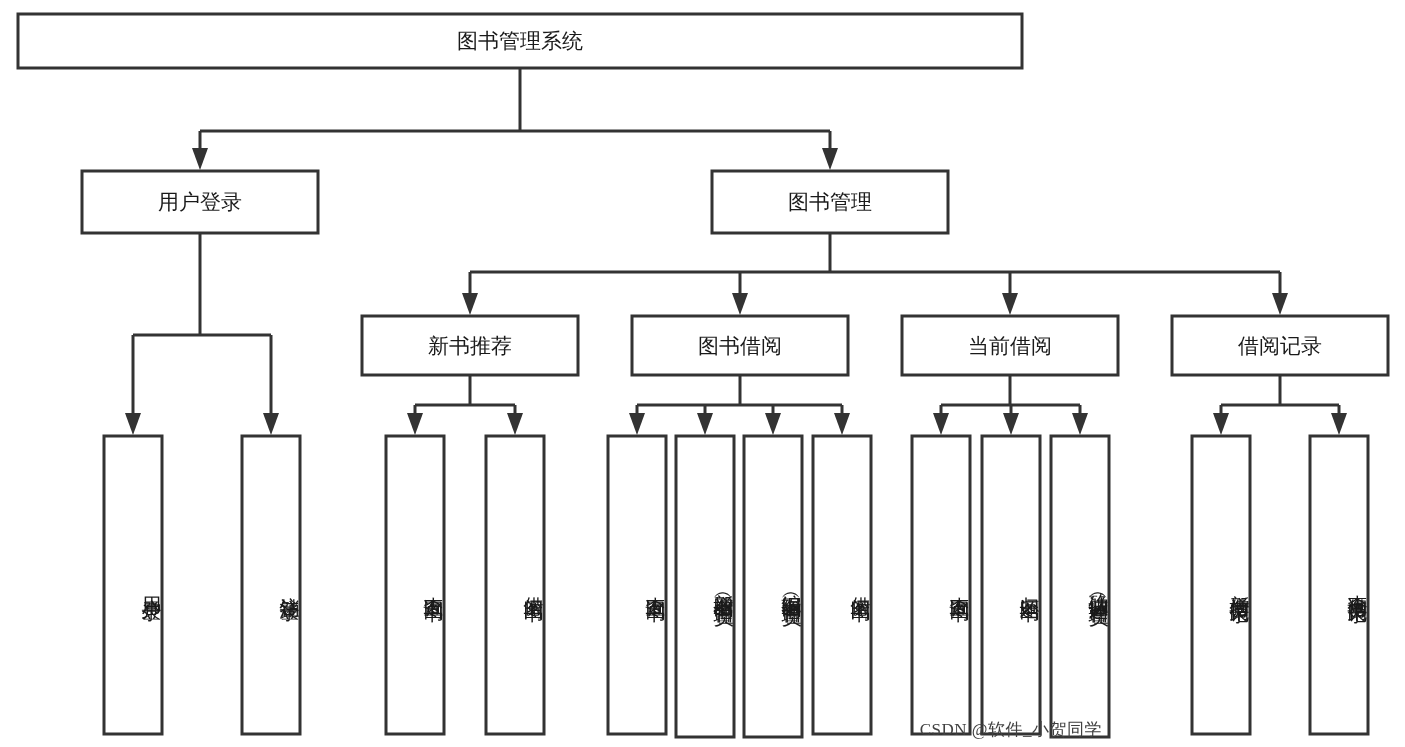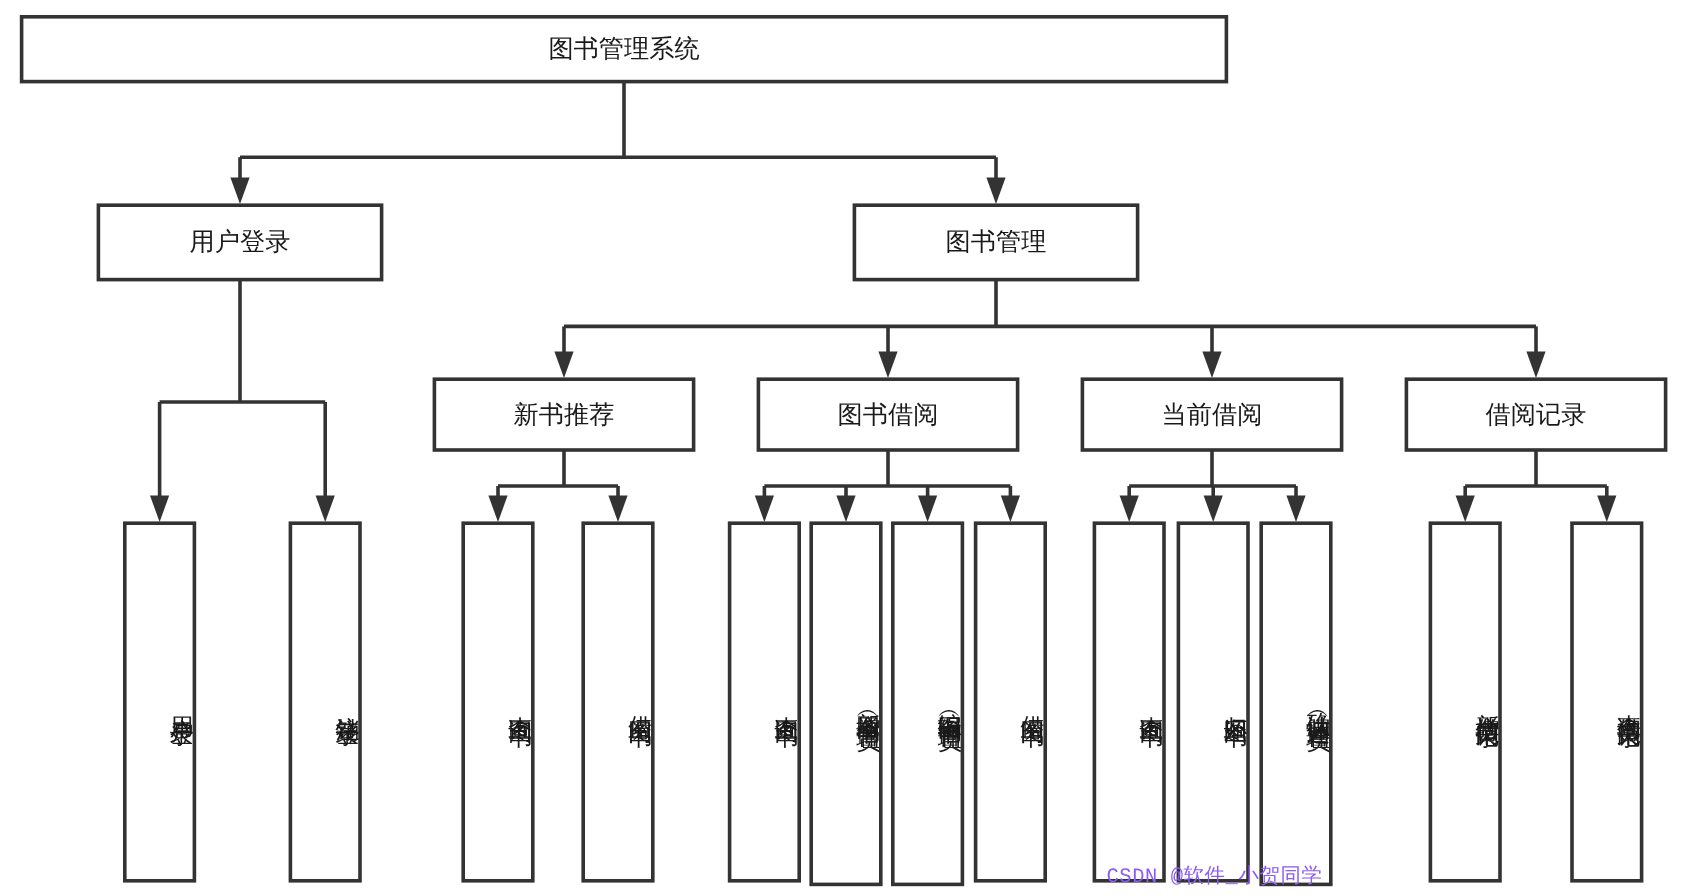--- a/index.html
+++ b/index.html
@@ -58,23 +58,23 @@
     white-space: nowrap;
     display: flex;
     align-items: flex-start;
     justify-content: center;
     pointer-events: none;
   }
   .watermark {
     position: absolute;
     right: 10px;
     bottom: 6px;
-    font-family: Liberation Mono, monospace;
+    font-family: Liberation Serif, serif;
     font-size: 17px;
-    color: #8b5cf6;
+    color: #404040;
     letter-spacing: 0.5px;
     white-space: nowrap;
   }
 </style>
 </head>
 <body>
 
 <div id="diagram-root">
   <svg class="diagram-canvas" viewBox="0 0 1405 747">
     <g id="connector-layer">

